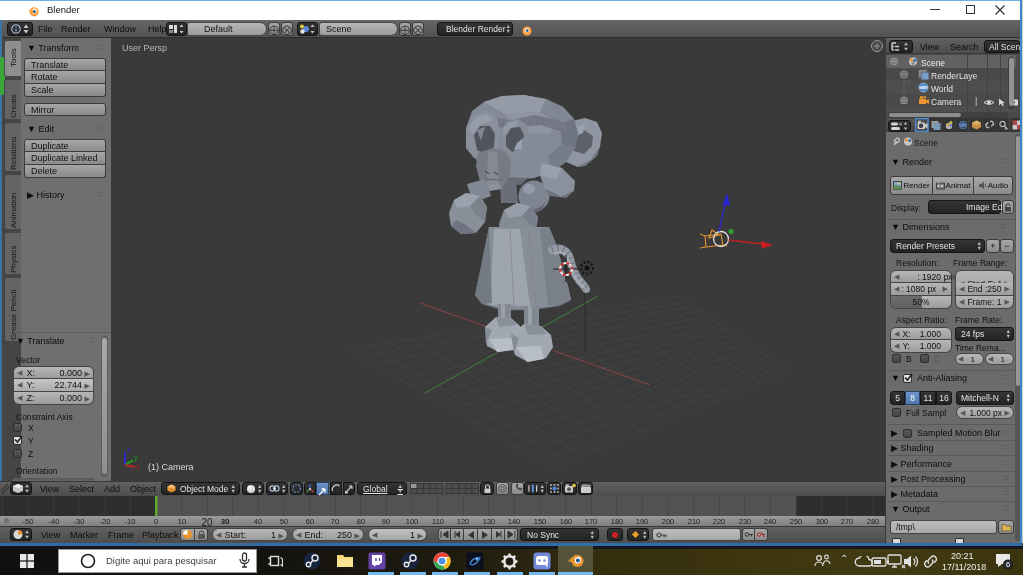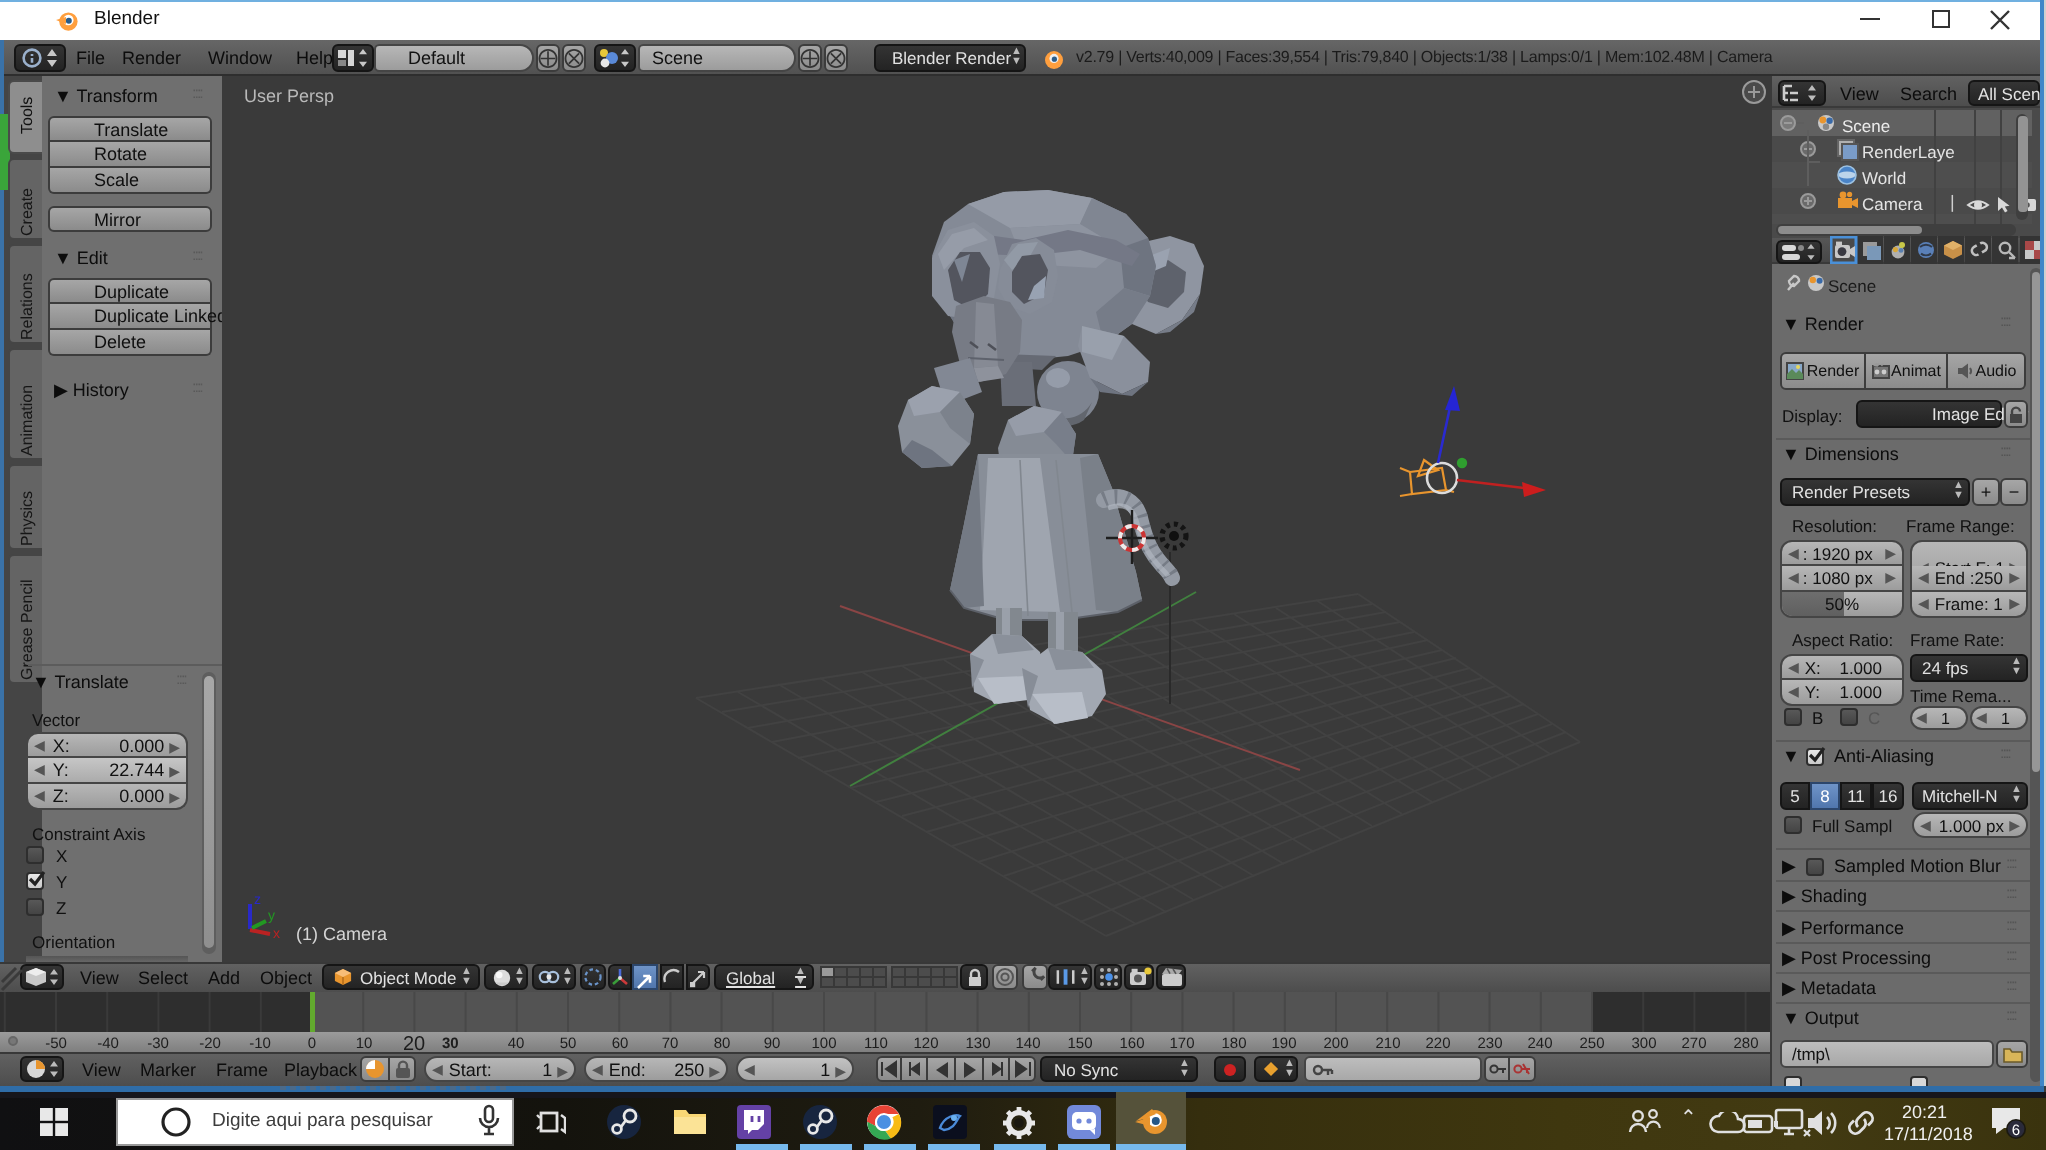--- a/index.html
+++ b/index.html
@@ -1,21 +1,21 @@
 <!DOCTYPE html>
 <html><head><meta charset="utf-8">
 <style>
   html,body{margin:0;padding:0;width:1023px;height:575px;overflow:hidden;
     font-family:"Liberation Sans",sans-serif;-webkit-font-smoothing:antialiased;}
   *{box-sizing:border-box;}
   .abs{position:absolute;}
   #root{position:relative;width:1023px;height:575px;background:#3a3a3a;}
   .txt{position:absolute;white-space:nowrap;}
   
-  .tb{justify-content:flex-start !important;padding-left:22px;}
+  .tb{justify-content:flex-start !important;padding-left:6px;}
   .btn{position:absolute;border-radius:3px;white-space:nowrap;
     background:linear-gradient(#a6a6a6,#8b8b8b);
     border:1px solid #3c3c3c;color:#0f0f0f;font-size:9px;
     display:flex;align-items:center;justify-content:center;}
   .dark{position:absolute;border-radius:3px;background:linear-gradient(#343434,#232323);
     border:1px solid #151515;color:#e2e2e2;font-size:8.5px;
     display:flex;align-items:center;white-space:nowrap;}
   .fld{position:absolute;border-radius:7px;white-space:nowrap;background:linear-gradient(#b7b7b7,#9c9c9c);
     border:1px solid #454545;color:#111;font-size:9px;
     display:flex;align-items:center;}
@@ -76,21 +76,20 @@
   <div class="btn" style="left:399px;top:22px;width:12px;height:14px;color:#333;font-size:10px;">⨁</div>
   <div class="btn" style="left:412px;top:22px;width:12px;height:14px;color:#333;font-size:10px;">⨂</div>
   <div class="dark" style="left:437px;top:22px;width:76px;height:14px;padding-left:8px;">Blender Render<span style="margin-left:auto;margin-right:2px;font-size:5.5px;color:#bbb;line-height:0.9;">▲<br>▼</span></div>
   <div class="abs" style="left:521px;top:23px;width:12px;height:12px;">
     <svg width="12" height="12" viewBox="0 0 12 12">
       <circle cx="6" cy="6" r="4.5" fill="#ff9f3e"></circle>
       <circle cx="6" cy="5.2" r="2.3" fill="#eee"></circle>
       <circle cx="6.2" cy="5.6" r="1.3" fill="#2a5c8a"></circle>
     </svg>
   </div>
-  <div class="txt" style="left:538px;top:24px;font-size:8px;letter-spacing:-0.12px;color:#1b1b1b;">v2.79 | Verts:40,009 | Faces:39,554 | Tris:79,840 | Objects:1/38 | Lamps:0/1 | Mem:102.48M | Camera</div>
 
   <div class="abs" style="left:0;top:38px;width:21px;height:443px;background:#454545;"></div>
   <div class="abs" style="left:0;top:20px;width:2px;height:523px;background:#3a72a8;"></div>
   <div class="abs" style="left:0;top:57px;width:5px;height:38px;background:#3aa53a;"></div>
 
   <div class="abs" style="left:21px;top:38px;width:90px;height:443px;background:#6f6f6f;"></div>
 
   <div class="abs" style="left:4px;top:40px;width:17px;height:37px;background:#8e8e8e;border-radius:3px 0 0 3px;border:1px solid #4a4a4a;border-right:none;"></div>
   <div class="abs" style="left:4px;top:79px;width:17px;height:41px;background:#646464;border-radius:3px 0 0 3px;border:1px solid #454545;border-right:none;"></div>
   <div class="abs" style="left:4px;top:122px;width:17px;height:50px;background:#646464;border-radius:3px 0 0 3px;border:1px solid #454545;border-right:none;"></div>
@@ -861,21 +860,21 @@
   <div class="dark" style="left:890px;top:239px;width:95px;height:14px;">
       <span style="margin-left:5px;">Render Presets</span>
       <span style="margin-left:auto;margin-right:2px;font-size:5.5px;color:#bbb;line-height:0.9;">▲<br>▼</span>
     </div>
   <div class="btn" style="left:986px;top:239px;width:14px;height:14px;">+</div>
   <div class="btn" style="left:1000px;top:239px;width:14px;height:14px;">−</div>
   <div class="txt" style="left:896px;top:258px;font-size:8.5px;color:#111;">Resolution:</div>
   <div class="txt" style="left:953px;top:258px;font-size:8.5px;color:#111;">Frame Range:</div>
   <div class="fld" style="left:890px;top:270px;width:62px;height:13px;border-radius:6px 6px 0 0;font-size:8.5px;">
       <span style="margin-left:3px;color:#555;font-size:7px;">◀</span>
-      <span style="margin-left:2px;">: 1920 px</span>
+      <span style="margin-left:18px;">: 1920 px</span>
       <span style="margin-left:auto;margin-right:3px;color:#555;font-size:7px;">▶</span>
     </div>
   <div class="fld" style="left:890px;top:283px;width:62px;height:13px;border-radius:0;border-top:none;font-size:8.5px;">
       <span style="margin-left:3px;color:#555;font-size:7px;">◀</span>
       <span style="margin-left:2px;">: 1080 px</span>
       <span style="margin-left:auto;margin-right:3px;color:#555;font-size:7px;">▶</span>
     </div>
   <div class="fld" style="left:890px;top:296px;width:62px;height:13px;border-radius:0 0 6px 6px;border-top:none;font-size:8.5px;overflow:hidden;justify-content:center;">
     <div class="abs" style="left:0;top:0;width:31px;height:13px;background:linear-gradient(#6e6e6e,#5e5e5e);"></div>
     <span style="position:relative;">50%</span>

